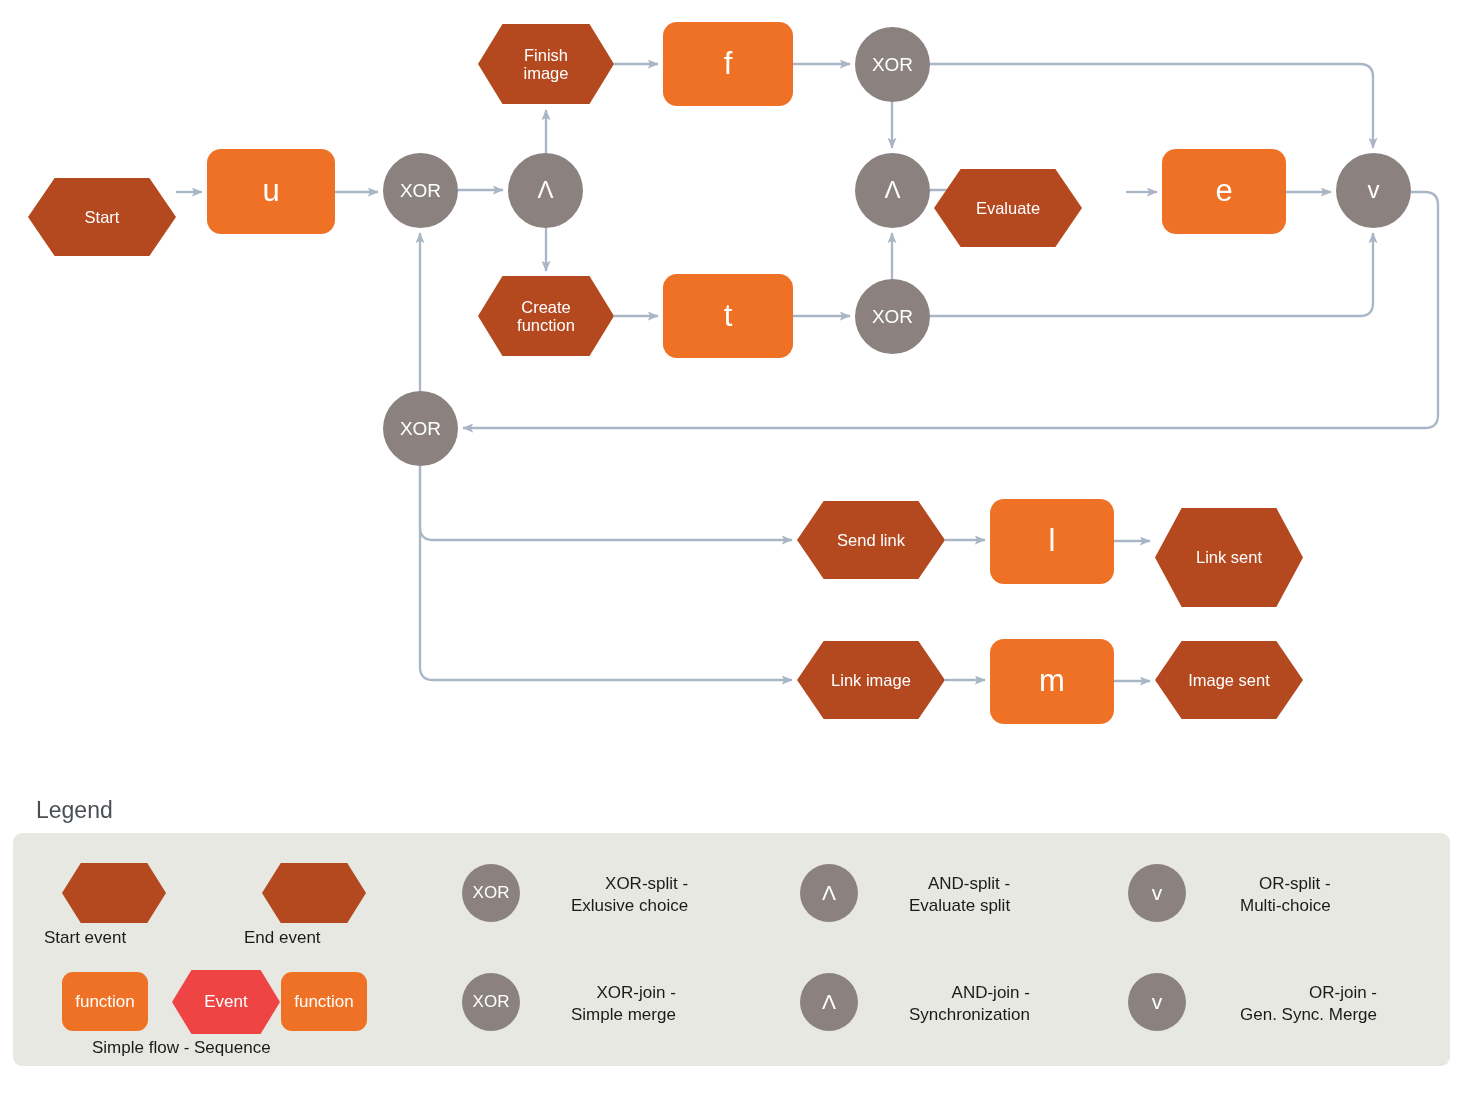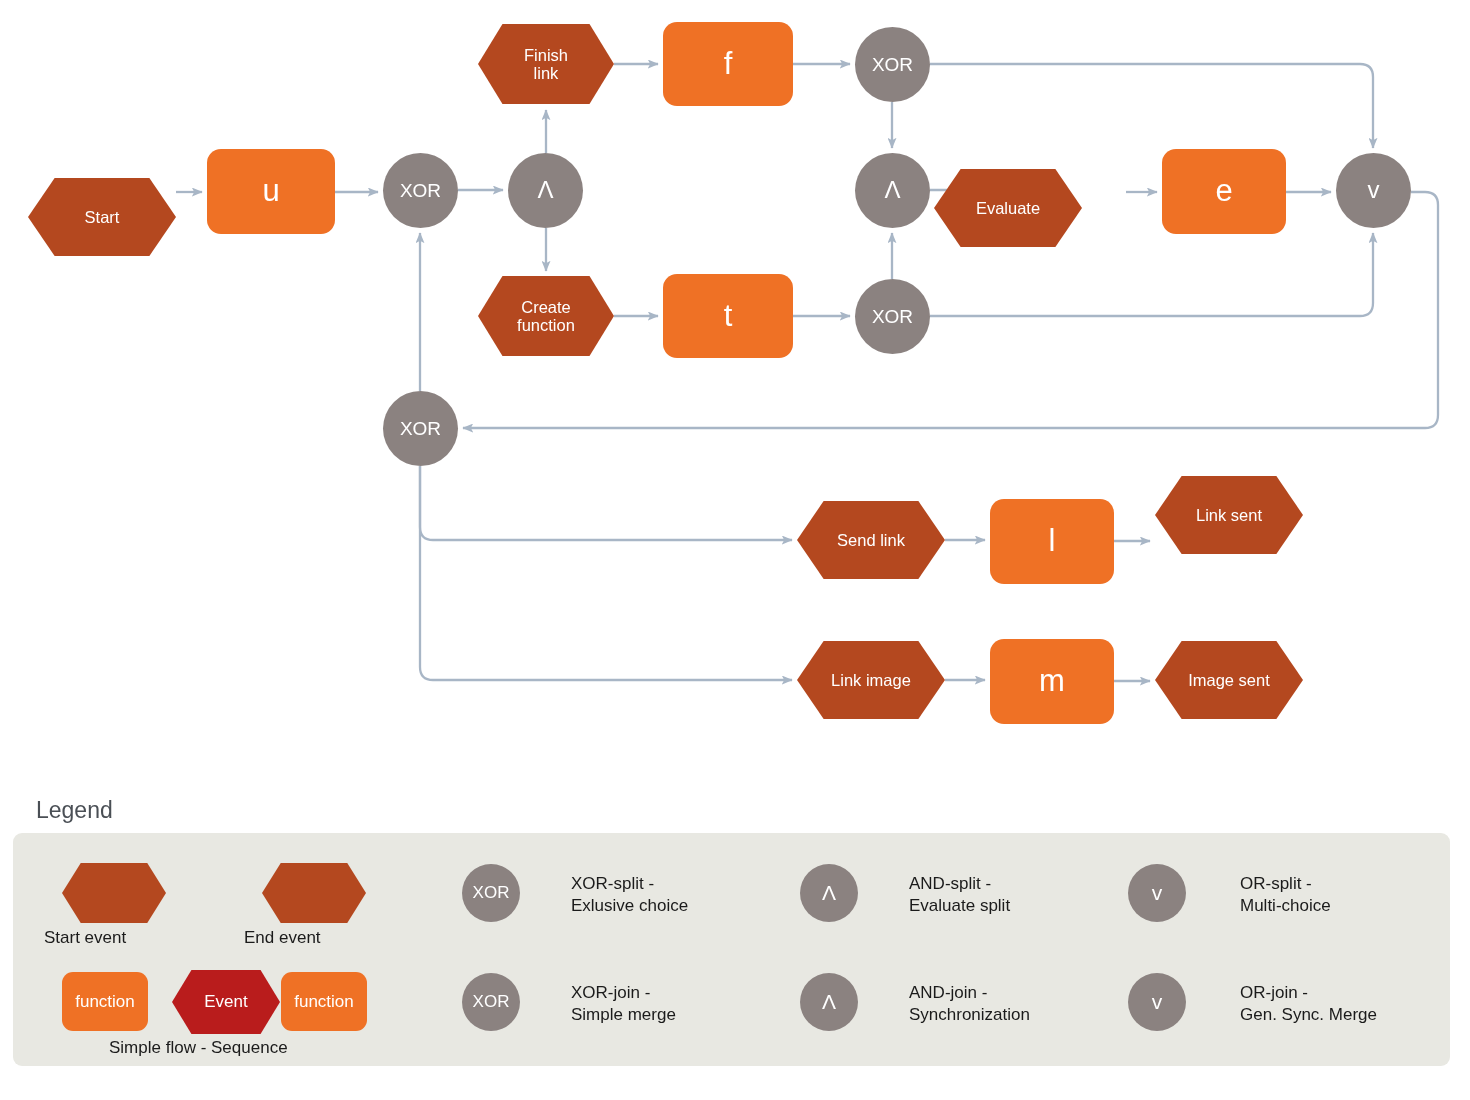--- a/index.html
+++ b/index.html
@@ -27,27 +27,27 @@
   .gwt-sym{font-size:24px;font-weight:400;}
 
   
   #legend-title{position:absolute;left:36px;top:797px;font-size:23px;color:#4a4f55;
                 font-family:"Liberation Sans","DejaVu Sans",sans-serif;}
   #legend-box{position:absolute;left:13px;top:833px;width:1437px;height:233px;
               background:#e8e8e2;border-radius:9px;}
   .lg-cap{position:absolute;font-size:17px;color:#1b1b1b;
           font-family:"Liberation Sans","DejaVu Sans",sans-serif;white-space:pre;}
   .lg-txt{position:absolute;font-size:17px;color:#1b1b1b;line-height:1.28;
-          font-family:"Liberation Sans","DejaVu Sans",sans-serif;white-space:pre-line;}
+          font-family:"Liberation Sans","DejaVu Sans",sans-serif;white-space:pre-line;text-align:right;}
   .lg-ev{position:absolute;background:#b4481f;
          clip-path:polygon(18% 0%,82% 0%,100% 50%,82% 100%,18% 100%,0% 50%);}
   .lg-fn{position:absolute;background:#ef7125;border-radius:11px;display:flex;
          align-items:center;justify-content:center;color:#fff;font-size:17px;
          font-family:"Liberation Sans","DejaVu Sans",sans-serif;}
-  .lg-evl{position:absolute;background:#b91c1c;display:flex;align-items:center;
+  .lg-evl{position:absolute;background:#ef4444;display:flex;align-items:center;
           justify-content:center;color:#fff;font-size:17px;
           font-family:"Liberation Sans","DejaVu Sans",sans-serif;
           clip-path:polygon(18% 0%,82% 0%,100% 50%,82% 100%,18% 100%,0% 50%);}
   .lg-gw{position:absolute;background:#8b8280;border-radius:50%;display:flex;
          align-items:center;justify-content:center;color:#fff;
          font-family:"Liberation Sans","DejaVu Sans",sans-serif;}
 </style>
 </head>
 <body>
 
@@ -111,52 +111,52 @@
     <path d="M1186,1002 H1224"></path>
   </g>
 </svg>
 
 <div id="nodes">
     <div class="node ev lbl" style="left: 28px; top: 153px; width: 148px; height: 78px; white-space: pre-line; margin-top: 25px;">Start</div>
     <div class="node fn big" style="left: 207px; top: 149px; width: 128px; height: 85px; white-space: pre-line;">u</div>
     <div class="node gw gwt" style="left: 383px; top: 153px; width: 75px; height: 75px; white-space: pre-line;">XOR</div>
     <div class="node gw gwt-sym" style="left: 508px; top: 153px; width: 75px; height: 75px; white-space: pre-line;">Λ</div>
     <div class="node ev lbl" style="left: 478px; top: 24px; width: 136px; height: 80px; white-space: pre-line;">Finish
-link</div>
+image</div>
     <div class="node fn big" style="left: 663px; top: 22px; width: 130px; height: 84px; white-space: pre-line;">f</div>
     <div class="node gw gwt" style="left: 855px; top: 27px; width: 75px; height: 75px; white-space: pre-line;">XOR</div>
     <div class="node ev lbl" style="left: 478px; top: 276px; width: 136px; height: 80px; white-space: pre-line;">Create
 function</div>
     <div class="node fn big" style="left: 663px; top: 274px; width: 130px; height: 84px; white-space: pre-line;">t</div>
     <div class="node gw gwt" style="left: 855px; top: 279px; width: 75px; height: 75px; white-space: pre-line;">XOR</div>
     <div class="node gw gwt-sym" style="left: 855px; top: 153px; width: 75px; height: 75px; white-space: pre-line;">Λ</div>
     <div class="node ev lbl" style="left: 934px; top: 153px; width: 148px; height: 78px; white-space: pre-line; margin-top: 16px;">Evaluate</div>
     <div class="node fn big" style="left: 1162px; top: 149px; width: 124px; height: 85px; white-space: pre-line;">e</div>
     <div class="node gw gwt-sym" style="left: 1336px; top: 153px; width: 75px; height: 75px; white-space: pre-line;">v</div>
     <div class="node gw gwt" style="left: 383px; top: 391px; width: 75px; height: 75px; white-space: pre-line;">XOR</div>
     <div class="node ev lbl" style="left: 797px; top: 501px; width: 148px; height: 78px; white-space: pre-line;">Send link</div>
     <div class="node fn big" style="left: 990px; top: 499px; width: 124px; height: 85px; white-space: pre-line;">l</div>
-    <div class="node ev lbl" style="left: 1155px; top: 476px; width: 148px; height: 78px; white-space: pre-line;">Link sent</div>
+    <div class="node ev lbl" style="left: 1155px; top: 508px; width: 148px; height: 99px; white-space: pre-line;">Link sent</div>
     <div class="node ev lbl" style="left: 797px; top: 641px; width: 148px; height: 78px; white-space: pre-line;">Link image</div>
     <div class="node fn big" style="left: 990px; top: 639px; width: 124px; height: 85px; white-space: pre-line;">m</div>
     <div class="node ev lbl" style="left: 1155px; top: 641px; width: 148px; height: 78px; white-space: pre-line;">Image sent</div>
   </div>
 
 <div id="legend-box"></div>
 <div id="legend-title">Legend</div>
 
 <div class="lg-ev" style="left:62px;top:863px;width:104px;height:60px;"></div>
 <div class="lg-cap" style="left:44px;top:928px;width:140px;">Start event</div>
 <div class="lg-ev" style="left:262px;top:863px;width:104px;height:60px;"></div>
 <div class="lg-cap" style="left:244px;top:928px;width:140px;">End event</div>
 
 <div class="lg-fn" style="left:62px;top:972px;width:86px;height:59px;">function</div>
 <div class="lg-evl" style="left:172px;top:970px;width:108px;height:64px;">Event</div>
 <div class="lg-fn" style="left:281px;top:972px;width:86px;height:59px;">function</div>
-<div class="lg-cap" style="left:109px;top:1038px;width:212px;">Simple flow - Sequence</div>
+<div class="lg-cap" style="left:92px;top:1038px;width:212px;">Simple flow - Sequence</div>
 
 <div id="legend-gateways">
     <div class="lg-gw" style="left: 462px; top: 864px; width: 58px; height: 58px; font-size: 17px;">XOR</div>
     <div class="lg-txt" style="left: 571px; top: 873px;">XOR-split -
 Exlusive choice</div>
     <div class="lg-gw" style="left: 800px; top: 864px; width: 58px; height: 58px; font-size: 21px;">Λ</div>
     <div class="lg-txt" style="left: 909px; top: 873px;">AND-split -
 Evaluate split</div>
     <div class="lg-gw" style="left: 1128px; top: 864px; width: 58px; height: 58px; font-size: 21px;">v</div>
     <div class="lg-txt" style="left: 1240px; top: 873px;">OR-split -

